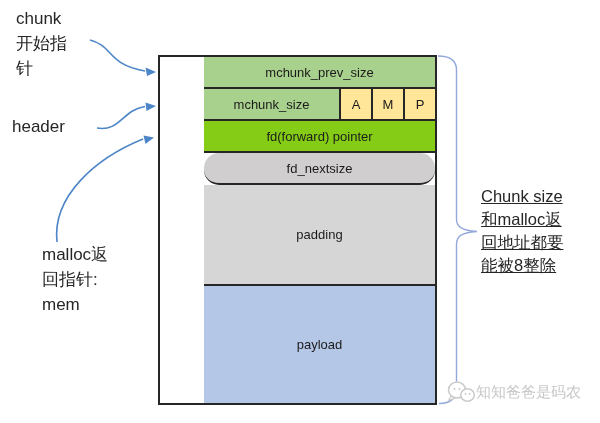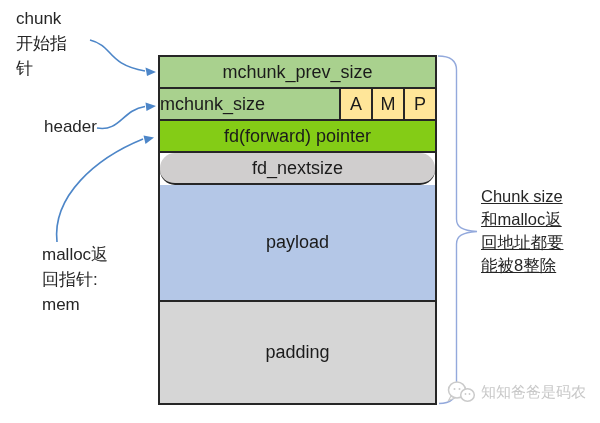--- a/index.html
+++ b/index.html
@@ -9,53 +9,53 @@
   }
   
   .chunk {
     position:absolute; left:158px; top:55px; width:279px; height:350px;
     border:2px solid #262626; box-sizing:border-box;
     display:flex; flex-direction:column;
   }
   .row {
     box-sizing:border-box; border-bottom:2px solid #262626;
     display:flex; align-items:center; justify-content:center;
-    font-size:18px; color:#1b1b1b; flex:none;
+    font-size:13px; color:#1b1b1b; flex:none;margin-left:44px;
   }
   .row:last-child { border-bottom:none; }
   .h32 { height:32px; }
   .h-payload { height:117px; }
   .h-padding { flex:1; }
   .green  { background:#a9d18e; }
   .orange { background:#84cc16; }
   .gray   { background:#d0cece;border-radius:15px; }
   .blue   { background:#b4c7e7; }
   .lgray  { background:#d6d6d6; }
   .size-row { padding:0; }
-  .size-label { flex:1; }
+  .size-label { flex:1; text-align:center; }
   .flag {
     width:30px; align-self:stretch; flex:none;
     border-left:2px solid #262626; background:#ffe699;
     display:flex; align-items:center; justify-content:center;
   }
   
   .ann {
     position:absolute; color:#262626; font-size:17px; line-height:25px;
     white-space:pre-line;
   }
   .ann-chunk-start { left:16px; top:6px; }
-  .ann-header      { left:12px; top:114px;margin-left:32px; }
+  .ann-header      { left:12px; top:114px; }
   .ann-malloc      { left:19px; top:242px;margin-left:23px; }
   .ann-right-note  { left:481px; top:185px; font-size:16.5px; line-height:23px; width:100px;text-decoration:underline; }
   
   .overlay { position:absolute; left:0; top:0; pointer-events:none; }
   
   .watermark {
     position:absolute; left:446px; top:379px;
-    display:flex; align-items:center; gap:5px;
+    display:flex; align-items:center; 
     color:#c8c8c8; font-size:15px;
   }
 </style>
 </head>
 <body>
 
 <div class="stage">
 
   <div class="ann ann-chunk-start">chunk
 开始指
@@ -85,25 +85,25 @@
       <span class="flag">
         <span>P</span>
       </span>
     </div>
     <div class="row h32 orange">
       <span>fd(forward) pointer</span>
     </div>
     <div class="row h32 gray">
       <span>fd_nextsize</span>
     </div>
+    <div class="row h-padding lgray">
+      <span>padding</span>
+    </div>
     <div class="row h-payload blue">
       <span>payload</span>
-    </div>
-    <div class="row h-padding lgray">
-      <span>padding</span>
     </div>
   </div>
 
   <svg class="overlay" width="600" height="423" viewBox="0 0 600 423">
 
     <g>
       <path d="M90,40 C114,46 106,64 145,71" fill="none" stroke="#4d86c8" stroke-width="1.6"></path>
       <polygon points="156,72 145.5,67.5 147,76" fill="#4d86c8"></polygon>
     </g>
 

